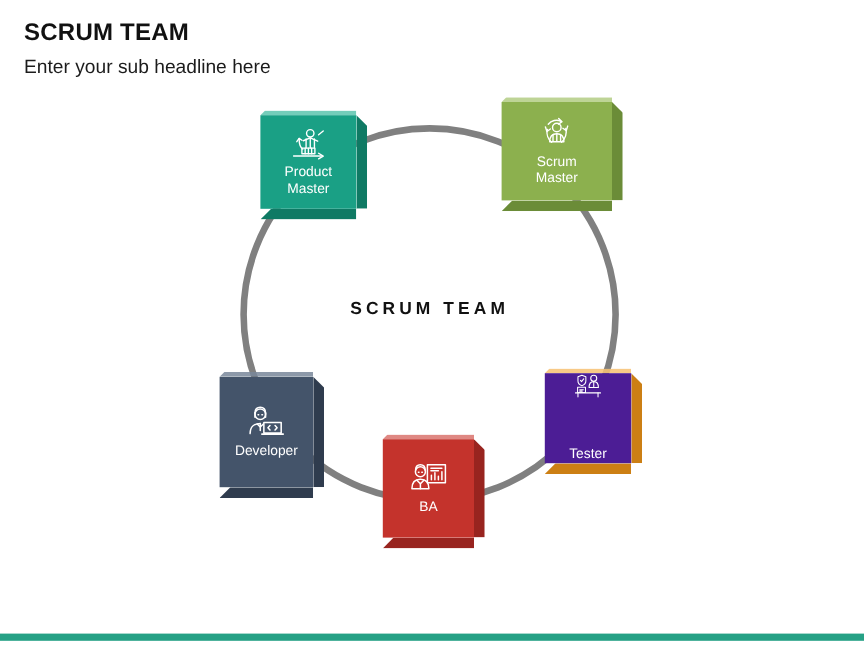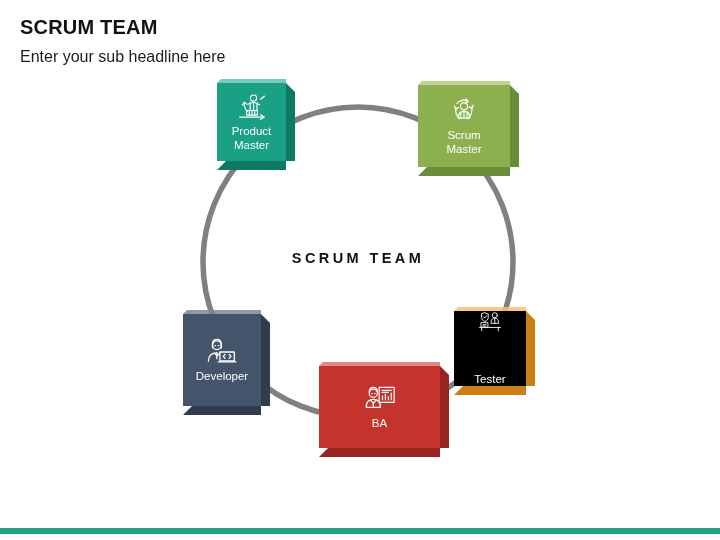--- a/index.html
+++ b/index.html
@@ -154,21 +154,21 @@
 
   <div class="title">SCRUM TEAM</div>
   <div class="subtitle">Enter your sub headline here</div>
 
   <div id="stage">
 
     <svg id="ring-svg" viewBox="0 0 720 540">
       <circle id="ring-circle" cx="358" cy="262" r="155" fill="none" stroke="#808080" stroke-width="5.5"></circle>
     </svg>
 
-    <div class="node" id="node-0" style="left:217px; top:83px; width:69px; height:78px;">
+    <div class="node" id="node-0" style="left:217px; top:96px; width:80px; height:78px;">
       <div class="side-top" style="background: rgb(92, 196, 174);"></div>
       <div class="side-right" style="background: rgb(15, 122, 100);"></div>
       <div class="side-bottom" style="background: rgb(15, 122, 100);"></div>
       <div class="face" style="background: rgb(26, 160, 133);">
         <svg class="icon" viewBox="0 0 44 38">
           <g fill="none" stroke="#ffffff" stroke-width="1.5" stroke-linecap="round" stroke-linejoin="round">
             <circle cx="24" cy="7.5" r="4"></circle>
             <path d="M19.5 13.5 L19.5 23 M28.5 13.5 L28.5 23"></path>
             <path d="M16.5 15.5 L24 12.5 L32 16"></path>
             <path d="M24 12.5 L24 23"></path>
@@ -210,42 +210,42 @@
           <span>Scrum</span>
           <span class="l2">Master</span>
         </div>
       </div>
     </div>
 
     <div class="node" id="node-2" style="left:454px; top:311px; width:72px; height:75px;">
       <div class="side-top" style="background: rgb(247, 193, 114);"></div>
       <div class="side-right" style="background: rgb(204, 127, 20);"></div>
       <div class="side-bottom" style="background: rgb(204, 127, 20);"></div>
-      <div class="face" style="background: #000000; gap: 37px;">
+      <div class="face" style="background: #4c1d95; gap: 37px;">
         <svg class="icon" viewBox="0 0 42 36">
           <g fill="none" stroke="#ffffff" stroke-width="1.5" stroke-linecap="round" stroke-linejoin="round">
             <path d="M12.5 3 L18 5 L18 11 C18 14.5, 15.5 16.5, 12.5 17.5 C9.5 16.5, 7 14.5, 7 11 L7 5 Z"></path>
             <path d="M10.5 10 L12 11.8 L15 8"></path>
             <circle cx="29" cy="7" r="4.2"></circle>
             <path d="M22.5 20 C22.5 14.5, 25.5 11.8, 29 11.8 C32.5 11.8, 35.5 14.5, 35.5 20 Z"></path>
             <path d="M29 12 L29 20"></path>
             <rect x="6.5" y="19.5" width="11" height="7.5"></rect>
             <path d="M9.5 23 L14.5 23 M9.5 25 L13 25"></path>
             <path d="M3.5 27.5 L38.5 27.5"></path>
             <path d="M7 27.5 L7 33 M35 27.5 L35 33"></path>
           </g>
         </svg>
         <div class="label">
           <span>Tester</span>
           
         </div>
       </div>
     </div>
 
-    <div class="node" id="node-3" style="left:319px; top:366px; width:76px; height:82px;padding-left:45px;">
+    <div class="node" id="node-3" style="left:319px; top:366px; width:76px; height:82px;">
       <div class="side-top" style="background: rgb(217, 115, 109);"></div>
       <div class="side-right" style="background: rgb(152, 36, 31);"></div>
       <div class="side-bottom" style="background: rgb(152, 36, 31);"></div>
       <div class="face" style="background: rgb(196, 51, 44);">
         <svg class="icon" viewBox="0 0 40 36">
           <g fill="none" stroke="#ffffff" stroke-width="1.5" stroke-linecap="round" stroke-linejoin="round">
             <rect x="19" y="4" width="18" height="18"></rect>
             <path d="M22.5 7.5 L33.5 7.5 M22.5 10 L30 10"></path>
             <path d="M23 19 L23 14.5 M26.5 19 L26.5 12 M30 19 L30 15.5 M33.5 19 L33.5 11"></path>
             <circle cx="12" cy="11" r="5"></circle>

